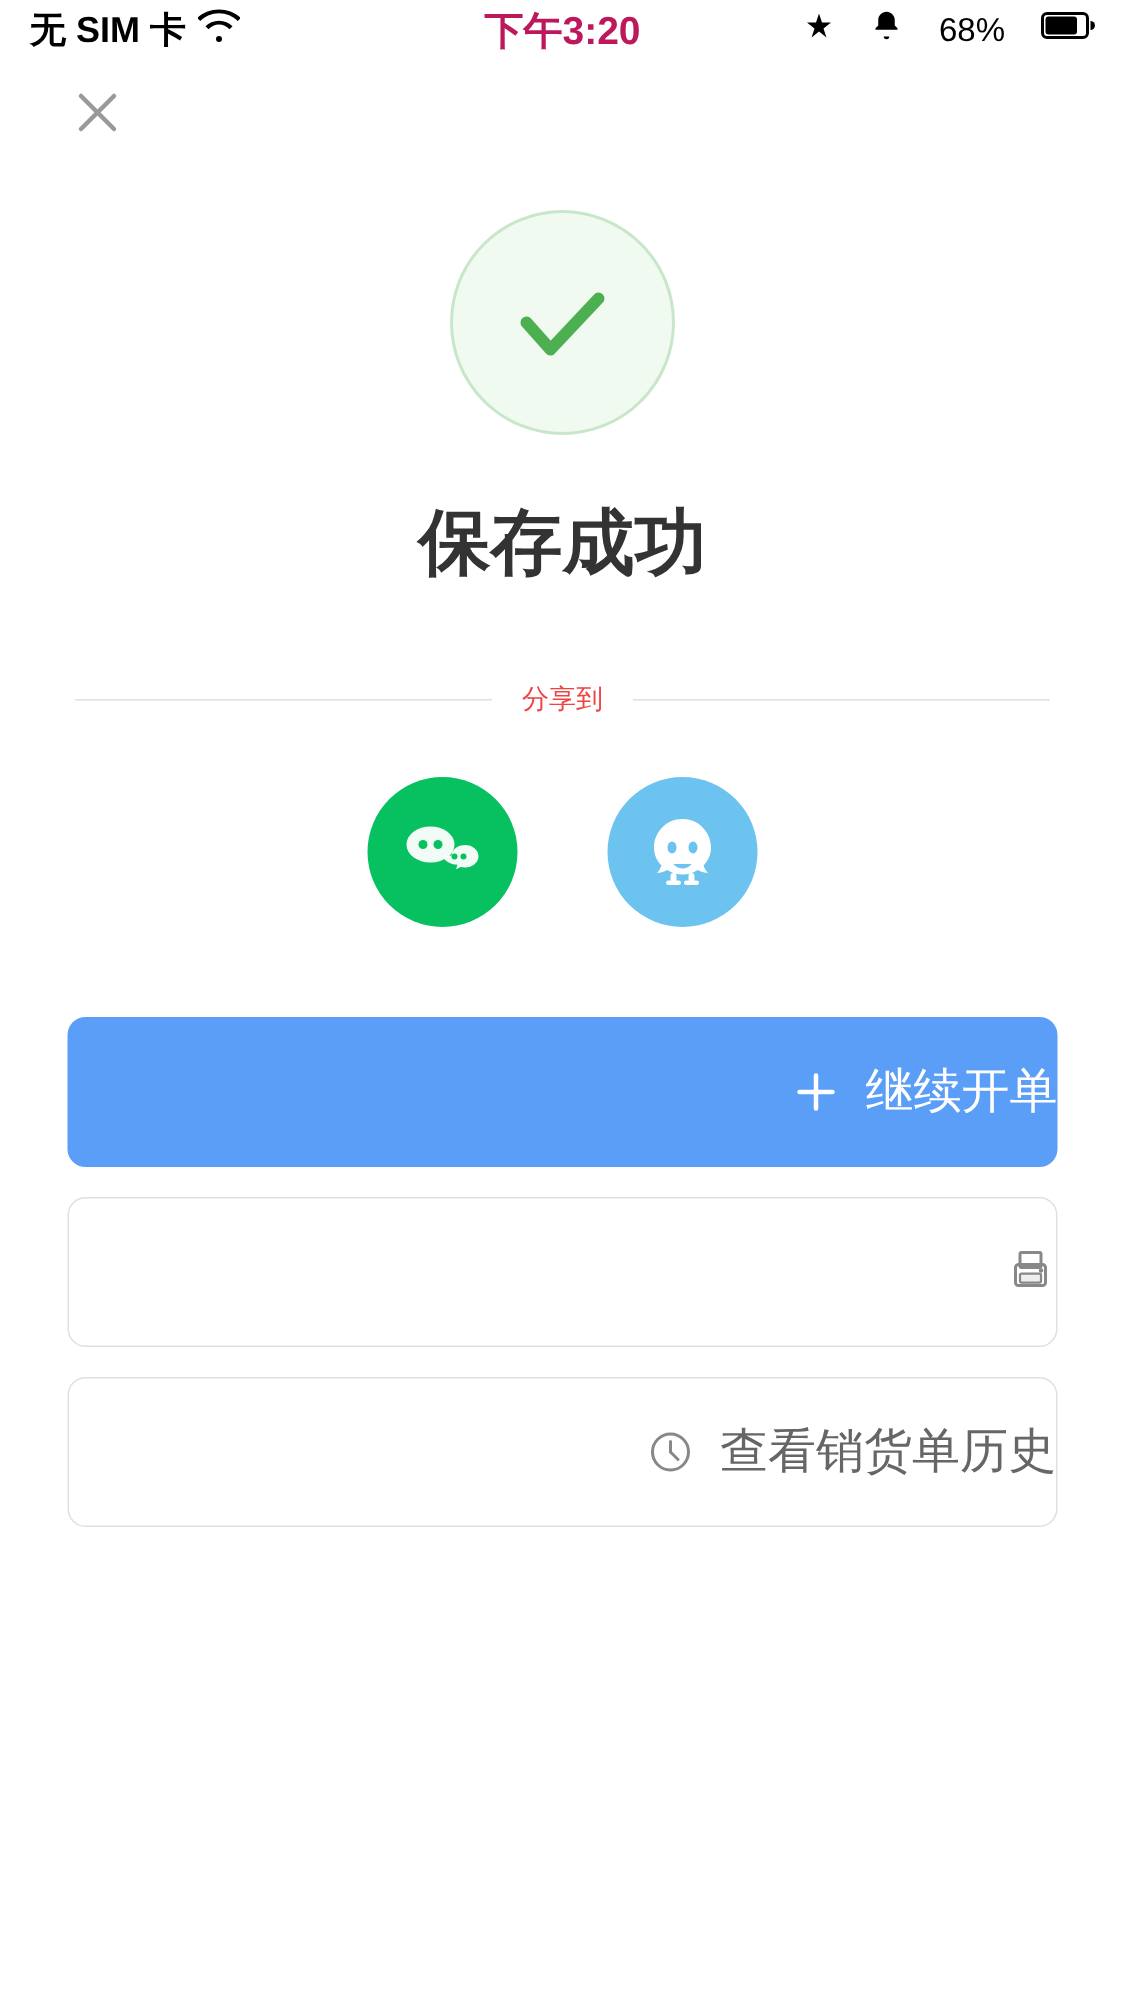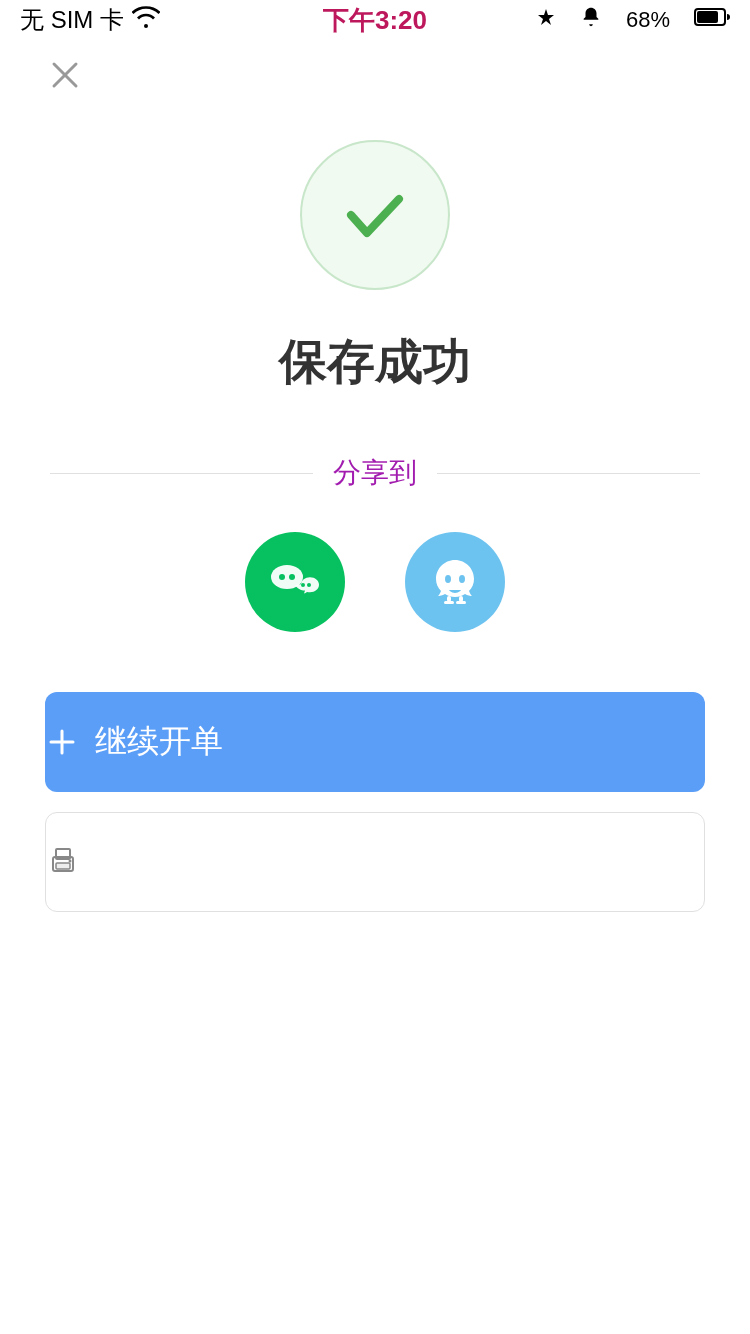--- a/index.html
+++ b/index.html
@@ -27,21 +27,21 @@
       justify-content: space-between;
       padding: 0 20px;
       background: #fff;
     }
 
     .status-left {
       display: flex;
       align-items: center;
       gap: 8px;
       font-size: 24px;
-      font-weight: 400;
+      font-weight: 700;
       color: #000;
     }
 
     .status-center {
       font-size: 26px;
       font-weight: 600;
       color: #be185d;
       position: absolute;
       left: 50%;
       transform: translateX(-50%);
@@ -126,22 +126,22 @@
 
     .share-divider::before,
     .share-divider::after {
       content: '';
       flex: 1;
       height: 1px;
       background: #e0e0e0;
     }
 
     .share-label {
-      font-size: 28px;
-      color: #a21caf;
+      font-size: 18px;
+      color: #ef4444;
       padding: 0 20px;
     }
 
     .share-icons {
       display: flex;
       gap: 60px;
       align-items: center;
     }
 
     .share-btn {
@@ -169,21 +169,21 @@
       flex-direction: column;
       gap: 20px;
     }
 
     .action-btn {
       width: 100%;
       height: 100px;
       border-radius: 12px;
       display: flex;
       align-items: center;
-      justify-content: flex-start;
+      justify-content: flex-end;
       gap: 16px;
       font-size: 32px;
       cursor: pointer;
       border: none;
     }
 
     .action-btn.primary {
       background: #5b9ef7;
       color: #fff;
     }
@@ -297,15 +297,23 @@
 
     <button class="action-btn secondary">
       <svg width="34" height="34" viewBox="0 0 34 34" fill="none">
         <rect x="7" y="12" width="20" height="14" rx="2" stroke="#888" stroke-width="2"></rect>
         <rect x="10" y="4" width="14" height="10" rx="1" stroke="#888" stroke-width="2"></rect>
         <rect x="10" y="18" width="14" height="6" rx="1" fill="#eee" stroke="#888" stroke-width="1.5"></rect>
         <circle cx="24" cy="16" r="1.5" fill="#888"></circle>
       </svg>
     </button>
 
+    <button class="action-btn secondary">
+      <svg width="34" height="34" viewBox="0 0 34 34" fill="none">
+        <circle cx="17" cy="17" r="12" stroke="#888" stroke-width="2"></circle>
+        <line x1="17" y1="10" x2="17" y2="17" stroke="#888" stroke-width="2" stroke-linecap="round"></line>
+        <line x1="17" y1="17" x2="22" y2="22" stroke="#888" stroke-width="2" stroke-linecap="round"></line>
+      </svg>
+      <span>查看销货单历史</span>
+    </button>
 
   </div>
 </div>
 
 </body></html>

